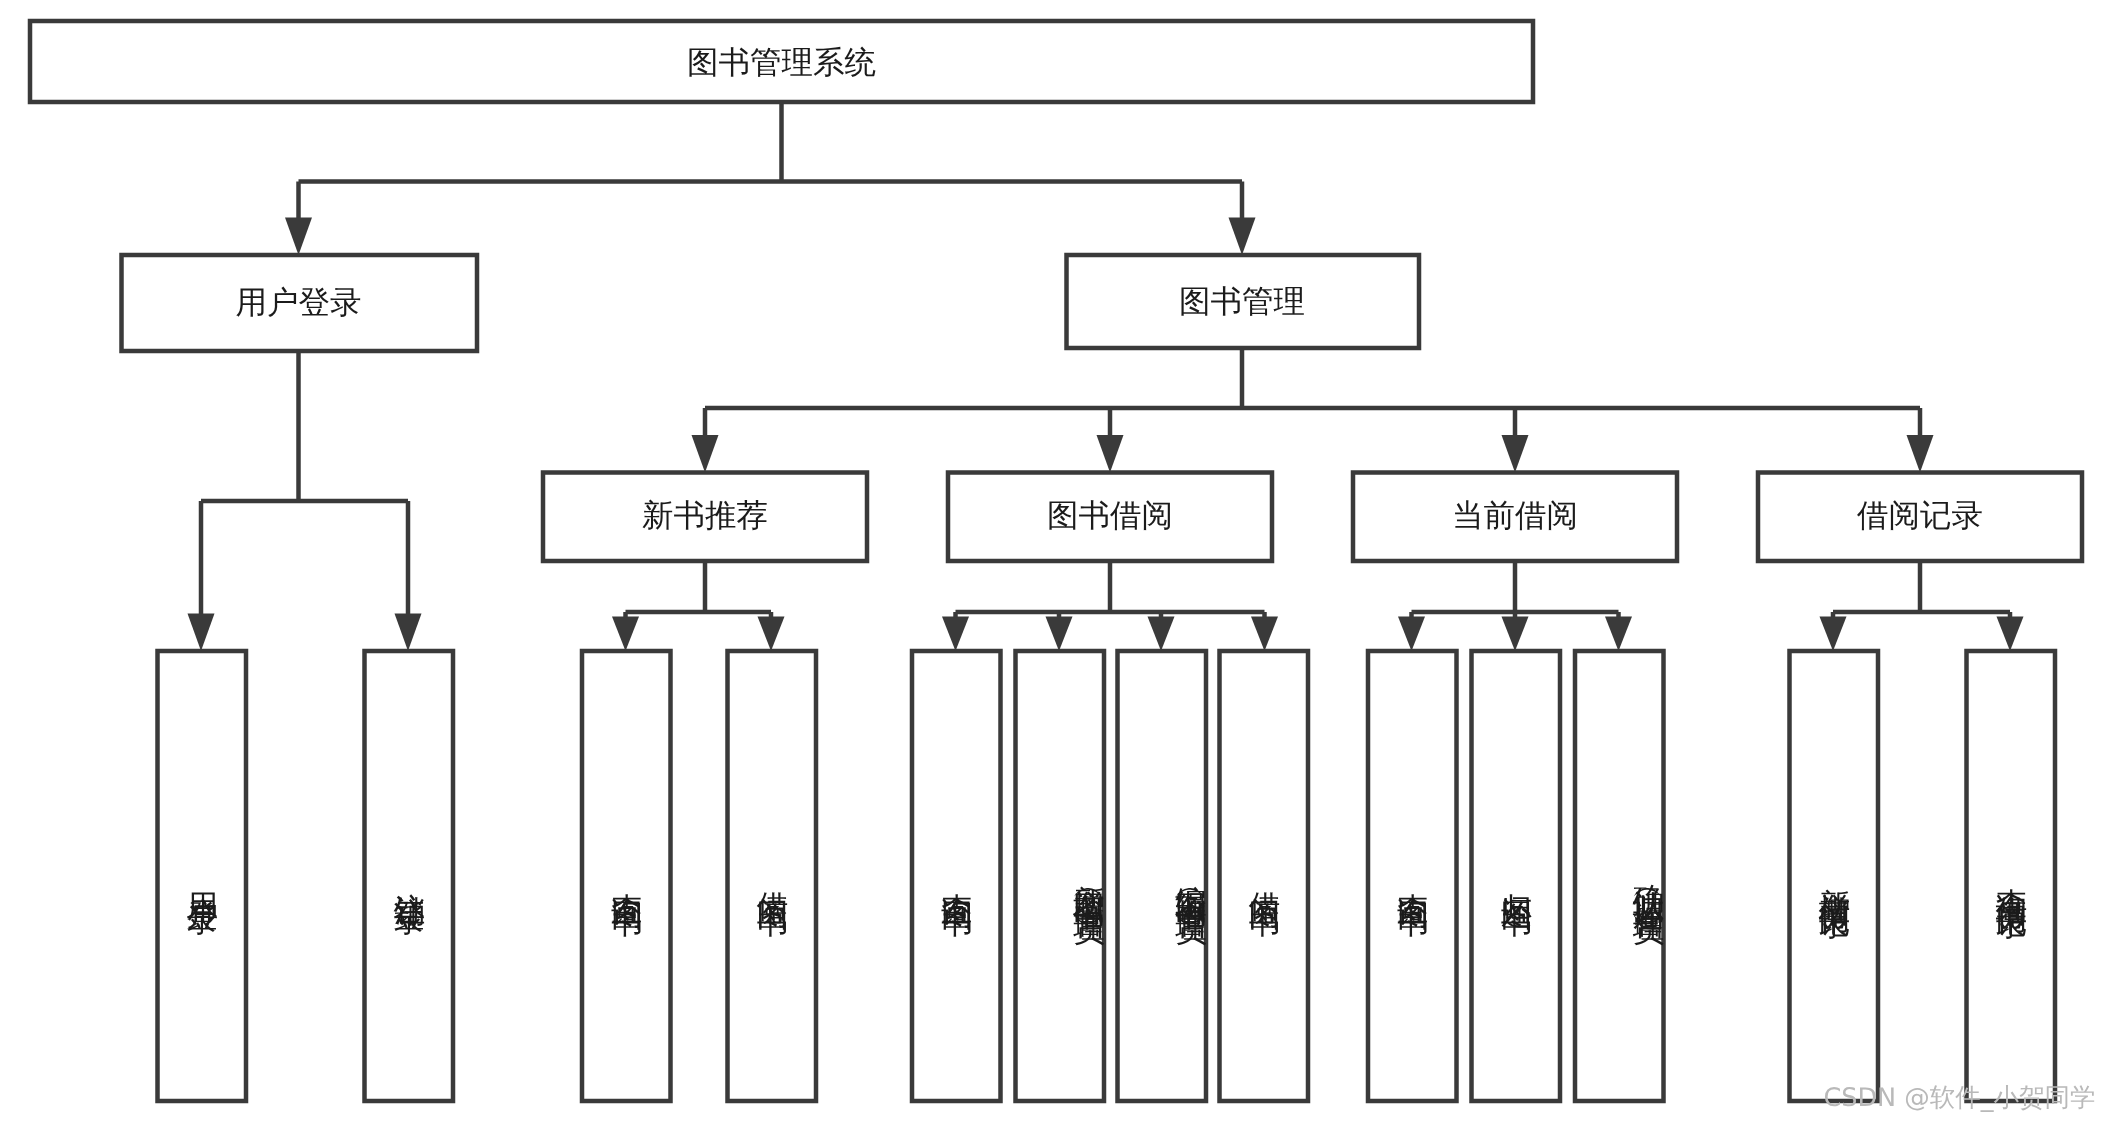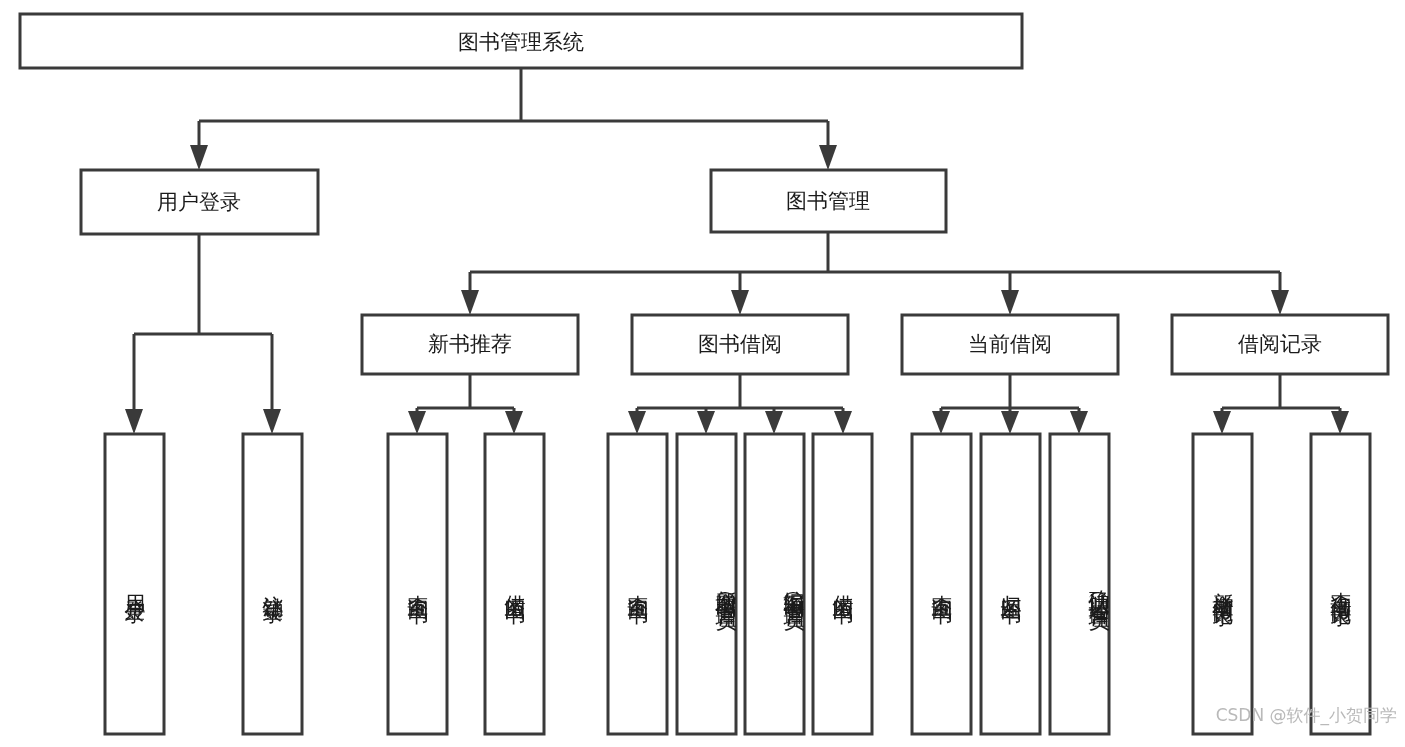--- a/index.html
+++ b/index.html
@@ -62,21 +62,21 @@
     color: #1b1b1b;
     white-space: nowrap;
     pointer-events: none;
   }
   .leaf-label.centered {
     align-items: center;
   }
   #watermark {
     position: absolute;
     right: 8px;
-    bottom: 20px;
+    bottom: 4px;
     font-family: "DejaVu Sans", "Liberation Sans", sans-serif;
     font-size: 17px;
     color: #b9b9b9;
     white-space: nowrap;
     pointer-events: none;
   }
 </style>
 </head>
 <body>
 

